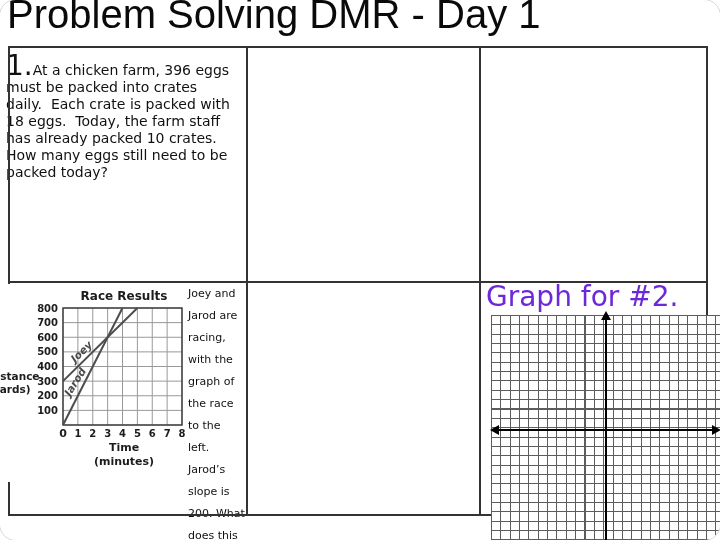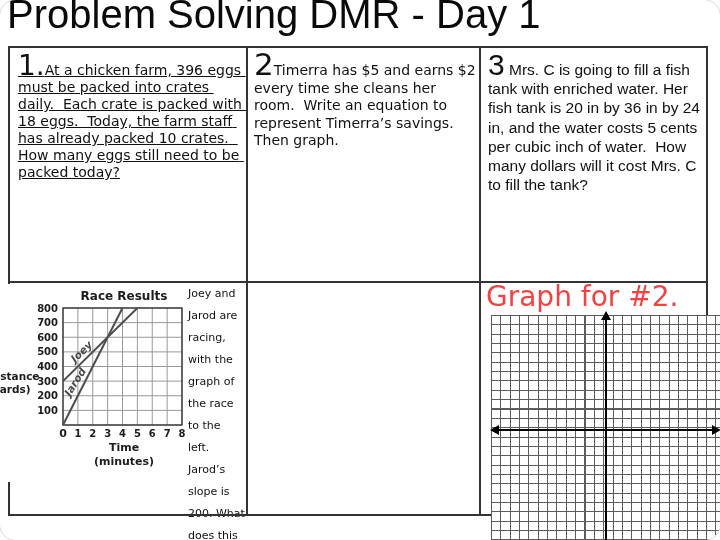--- a/index.html
+++ b/index.html
@@ -23,37 +23,37 @@
   .bd-left{left:8px;top:46px;width:2px;height:470px;}
   .bd-right{left:706px;top:46px;width:2px;height:470px;}
   .bd-rowdiv{left:8px;top:281px;width:700px;height:2px;}
   .bd-col1{left:246px;top:46px;width:2px;height:468px;}
   .bd-col2{left:479px;top:46px;width:2px;height:468px;}
 
   .cell{position:absolute;}
   .cell .body{white-space:pre-wrap;}
   .num{line-height:0;font-weight:normal;}
 
-  .c1{left:18px;top:62px;width:226px;font-size:14px;line-height:17px;text-decoration:underline;}
+  .c1{left:6px;top:62px;width:226px;font-size:14px;line-height:17px;}
   .c1 .num{font-size:28px;}
   .c2{left:254px;top:62px;width:224px;font-size:14px;line-height:17.5px;}
   .c2 .num{font-size:31px;}
   .c3{left:488px;top:60px;width:216px;font-size:15.5px;line-height:19.2px;
       font-family:"Liberation Sans",sans-serif;}
   .c3 .num{font-size:30px;}
   .c5{left:254px;top:296px;width:224px;font-size:15px;line-height:19.8px;}
   .c5 .num{font-size:29px;}
 
   .note4{
     position:absolute;left:188px;top:283px;width:57px;
     font-size:11px;line-height:22px;white-space:pre-wrap;
   }
   .p6h{
     position:absolute;left:486px;top:280px;margin:0;
-    font-size:28px;font-weight:normal;color:#ef4444;white-space:nowrap;
+    font-size:28px;font-weight:normal;color:#6d28d9;white-space:nowrap;
   }
 
   
   .race{position:absolute;left:0px;top:284px;width:187px;height:198px;background:#fff;z-index:2;}
   .race svg{display:block;}
 
   
   .grid2{
     position:absolute;left:491px;top:315px;width:229px;height:225px;z-index:2;
     background-color:#fff;
@@ -78,23 +78,21 @@
   <div class="bd bd-top"></div>
   <div class="bd bd-left"></div>
   <div class="bd bd-right"></div>
   <div class="bd bd-bottom"></div>
   <div class="bd bd-rowdiv"></div>
   <div class="bd bd-col1"></div>
   <div class="bd bd-col2"></div>
 
   <div class="cell c1"><span class="num">1.</span><span class="body">At a chicken farm, 396 eggs must be packed into crates daily.  Each crate is packed with 18 eggs.  Today, the farm staff has already packed 10 crates.  How many eggs still need to be packed today?</span></div>
 
-  <div class="cell c2"><span class="num">2</span><span class="body">Timerra has $5 and earns $2 every time she cleans her room.  Write an equation to represent Timerra’s savings. Then graph.</span></div>
 
-  <div class="cell c3"><span class="num">3</span><span class="body"> Mrs. C is going to fill a fish tank with enriched water. Her fish tank is 20 in by 36 in by 24 in, and the water costs 5 cents per cubic inch of water.  How many dollars will it cost Mrs. C to fill the tank?</span></div>
 
   <div class="note4">Joey and Jarod are racing, with the graph of the race to the left. Jarod’s slope is 200. What does this slope mean?</div>
 
 
   <h2 class="p6h">Graph for #2.</h2>
 
   <div class="race" id="race-chart">
       <svg width="187" height="198" viewBox="0 0 187 198">
         <line x1="63" y1="141" x2="63" y2="24" stroke="#999999" stroke-width="1"></line>
         <line x1="63" y1="141" x2="182" y2="141" stroke="#999999" stroke-width="1"></line>

